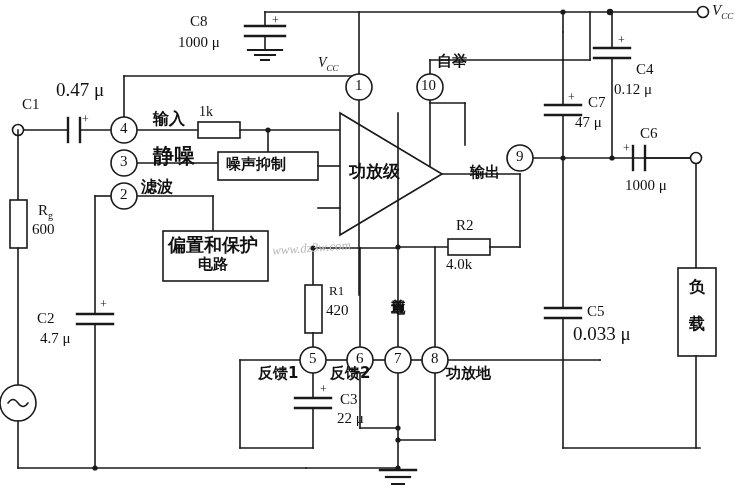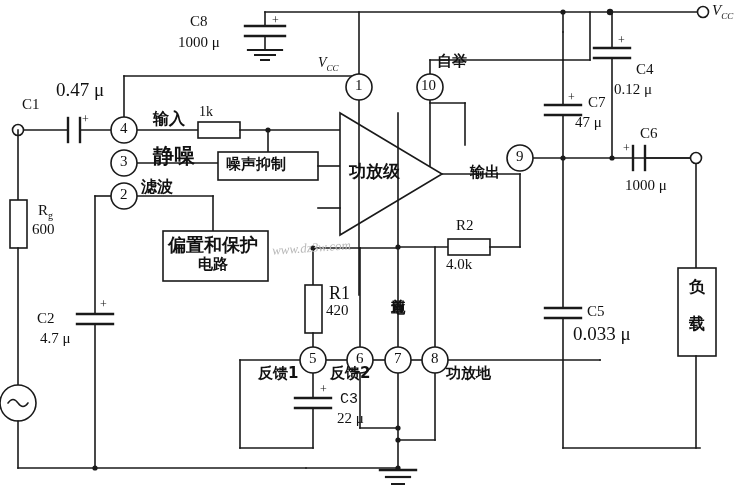--- a/index.html
+++ b/index.html
@@ -242,27 +242,27 @@
 
   <div class="lbl val" style="left:199px;top:105px;font-size:14px;">1k</div>
 
   <div class="lbl val" style="left:32px;top:203px;font-size:15px;margin-left:6px;"><span>R</span><sub style="font-size:10px;">g</sub></div>
   <div class="lbl val" style="left:32px;top:222px;font-size:15px;">600</div>
 
   <div class="lbl val" style="left:37px;top:311px;font-size:15px;">C2</div>
   <div class="lbl val" style="left:40px;top:331px;font-size:15px;">4.7 μ</div>
   <div class="lbl val" style="left:100px;top:298px;font-size:12px;">+</div>
 
-  <div class="lbl val" style="left:329px;top:284px;font-size:18px;text-align:right;">R1</div>
+  <div class="lbl val" style="left:329px;top:284px;font-size:13px;text-align:right;">R1</div>
   <div class="lbl val" style="left:326px;top:303px;font-size:15px;">420</div>
 
   <div class="lbl val" style="left:456px;top:218px;font-size:15px;">R2</div>
   <div class="lbl val" style="left:446px;top:257px;font-size:15px;">4.0k</div>
 
-  <div class="lbl val" style="left:340px;top:392px;font-size:15px;font-family:Liberation Mono, monospace;">C3</div>
+  <div class="lbl val" style="left:340px;top:392px;font-size:15px;">C3</div>
   <div class="lbl val" style="left:337px;top:411px;font-size:15px;">22 μ</div>
   <div class="lbl val" style="left:320px;top:383px;font-size:12px;">+</div>
 
   <div class="lbl val" style="left:636px;top:62px;font-size:15px;">C4</div>
   <div class="lbl val" style="left:614px;top:82px;font-size:15px;">0.12 μ</div>
   <div class="lbl val" style="left:618px;top:34px;font-size:12px;">+</div>
 
   <div class="lbl val" style="left:588px;top:95px;font-size:15px;">C7</div>
   <div class="lbl val" style="left:575px;top:115px;font-size:15px;">47 μ</div>
   <div class="lbl val" style="left:568px;top:91px;font-size:12px;">+</div>

